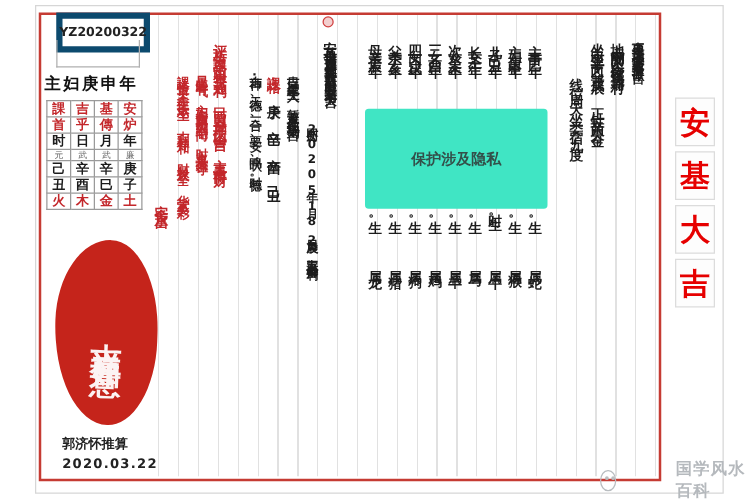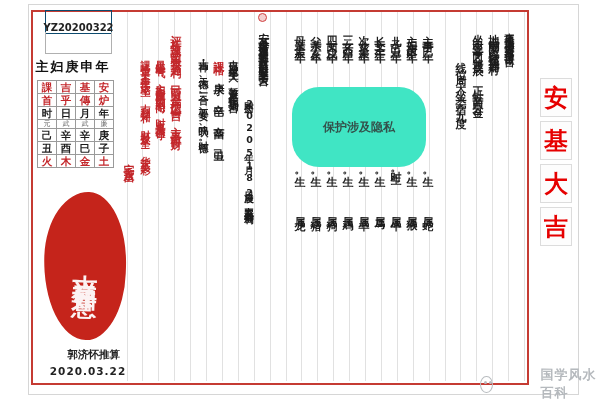--- a/index.html
+++ b/index.html
@@ -15,38 +15,38 @@
   .p10{font-size:9.5px;letter-spacing:1px;}
   .p11{font-size:10px;letter-spacing:1.5px;}
   .p12{font-size:10px;letter-spacing:2px;}
   .p13{font-size:10px;letter-spacing:3px;}
   .p14{font-size:11px;letter-spacing:3px;}
   .p15{font-size:11px;letter-spacing:4px;}
   .p18{font-size:11px;letter-spacing:7px;}
   .red{color:#c3272b;}
   .hdr{letter-spacing:4px;font-size:11px;}
   
-  .code-box{position:absolute;left:45px;top:10px;width:65px;height:22px;border:1px solid #0c4a6e;
-            display:flex;align-items:flex-end;justify-content:center;font-size:10px;font-weight:700;color:#222;}
+  .code-box{position:absolute;left:45px;top:10px;width:65px;height:22px;border:5px solid #0c4a6e;
+            display:flex;align-items:center;justify-content:center;font-size:10px;font-weight:700;color:#222;}
   .code-box2{position:absolute;left:45px;top:32px;width:65px;height:21px;border:1px solid #b0b0b0;border-top:none;}
   .studio{position:absolute;left:32px;top:58px;width:82px;text-align:center;font-size:13px;font-weight:700;color:#111;letter-spacing:2px;}
   table.grid{position:absolute;left:37px;top:80px;border-collapse:collapse;z-index:3;}
   table.grid td{border:1px solid #9a9a9a;width:18px;height:12px;text-align:center;
                 font-size:10.5px;font-weight:700;color:#1c1c1c;padding:0;line-height:1;}
   tr.rowred td{color:#c3272b;}
   tr.tiny td{font-size:7px;color:#666;height:8px;font-weight:400;}
   .seal{position:absolute;left:44px;top:192px;width:82px;height:148px;background:#c5241b;
         border-radius:52% 48% 46% 54%/44% 50% 46% 56%;transform:rotate(2deg);z-index:3;
         display:flex;align-items:center;justify-content:center;}
   .seal-inner{writing-mode:vertical-rl;text-orientation:upright;font-size:25px;font-weight:700;
               color:#fff;letter-spacing:6px;line-height:34px;opacity:.95;}
-  .compiler{position:absolute;left:32px;top:348px;width:88px;text-align:right;font-size:10.5px;font-weight:700;color:#222;}
+  .compiler{position:absolute;left:32px;top:348px;width:88px;text-align:center;font-size:10.5px;font-weight:700;color:#222;}
   .compile-date{position:absolute;left:32px;top:365px;width:88px;text-align:center;font-size:10.5px;font-weight:700;color:#222;letter-spacing:1px;margin-left:12px;}
   
-  .privacy{position:absolute;left:292px;top:87px;width:134px;height:80px;background:#40e5c4;border-radius:27px;
+  .privacy{position:absolute;left:292px;top:87px;width:146px;height:80px;background:#40e5c4;border-radius:3px;
            display:flex;align-items:center;justify-content:center;font-size:12px;font-weight:700;color:#33504a;z-index:6;}
   
   .circ-mark{position:absolute;left:258px;top:13px;width:7px;height:7px;border:1.5px solid #d04040;
              border-radius:50%;background:#f3cfcf;z-index:4;}
   
   .side-title{position:absolute;left:540px;top:78px;z-index:3;}
   .side-box{width:30px;height:37px;border:1px solid #dcdcdc;background:#fdfdfd;margin-bottom:4px;
             display:flex;align-items:center;justify-content:center;font-size:24px;font-weight:700;color:#e60000;}
   
   .watermark{position:absolute;left:480px;top:366px;display:flex;align-items:center;gap:4px;z-index:7;}

